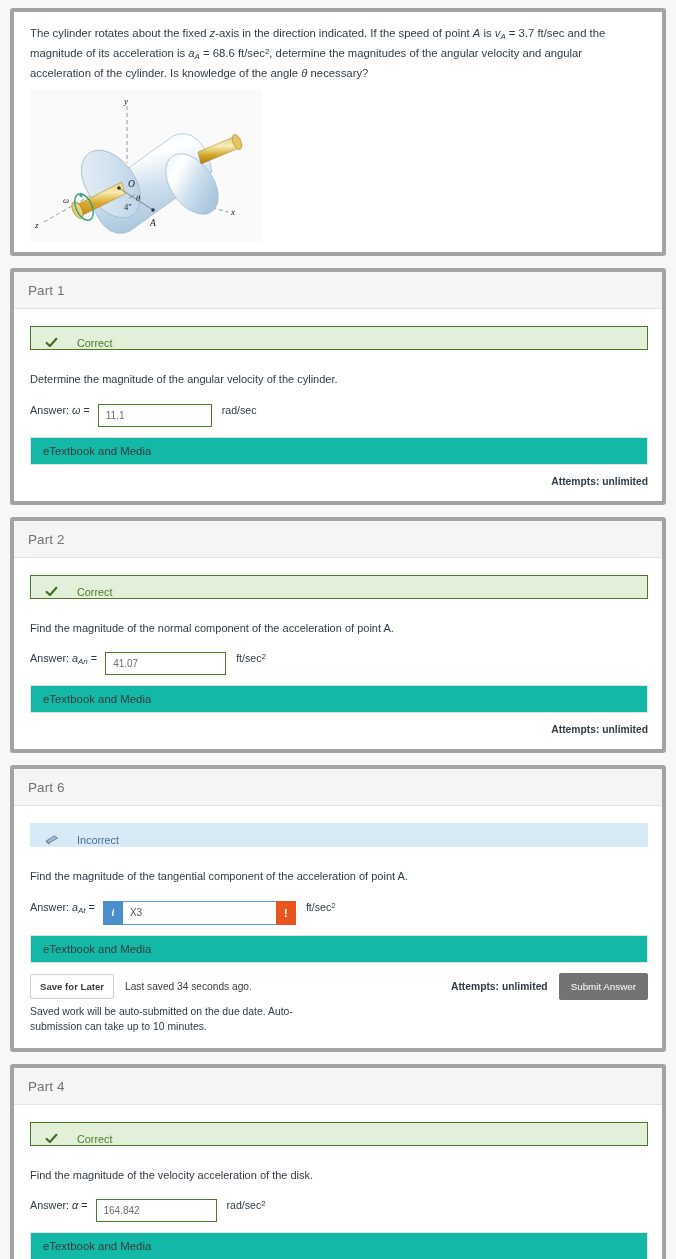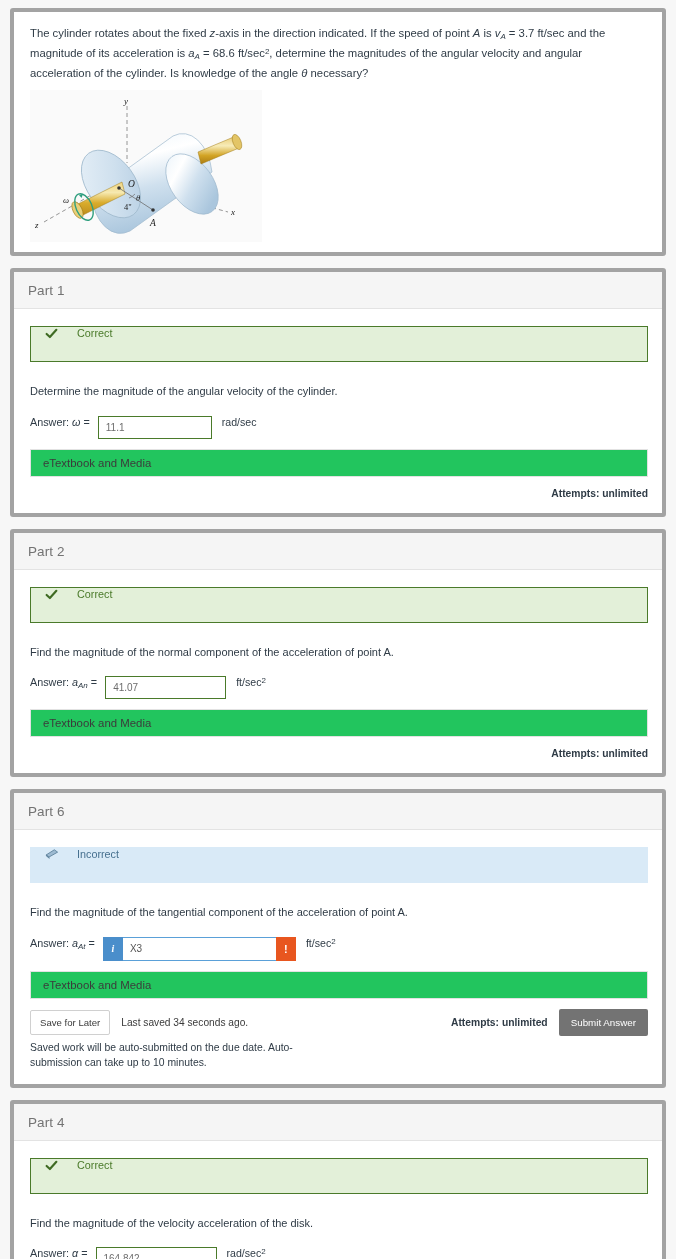--- a/index.html
+++ b/index.html
@@ -49,23 +49,23 @@
     width:232px;
     height:152px;
     background:#fafafa;
     position:relative;
   }
   .figure-wrap svg{display:block;}
 
   
   .banner{
     display:flex;
-    align-items:flex-start;
+    align-items:flex-end;
     box-sizing:border-box;
-    height:36px;
+    height:24px;
     padding:0 14px;
     font-size:10.8px;
     margin:3px 0 0 0;
   }
   .banner.correct{
     background:#e3f0d9;
     border:1px solid #4a7a2a;
     color:#4a7a2a;
   }
   .banner.incorrect{
@@ -154,21 +154,21 @@
     align-items:center;
     justify-content:center;
     font-size:11px;
     font-weight:bold;
   }
 
   
   .gray-bar{
     box-sizing:border-box;
     width:100%;
-    background:#22c55e;
+    background:#14b8a6;
     border:1px solid #e2e2e2;
     height:28px;
     display:flex;
     align-items:center;
     padding:0 12px;
     font-size:11.4px;
     color:#3b3b3b;
     margin-top:10px;
   }
 
@@ -187,20 +187,21 @@
   }
   .btn-save{
     background:#ffffff;
     border:1px solid #d0d0d0;
     border-radius:2px;
     font-family:"Liberation Sans", sans-serif;
     font-size:9.6px;
     color:#3b3b3b;
     padding:6px 9px;
     cursor:pointer;
+    font-weight:bold;
   }
   .lastsaved{
     font-size:10.2px;
     color:#3b3b3b;
     margin-left:11px;
   }
   .actions-right{
     margin-left:auto;
     display:flex;
     align-items:center;

